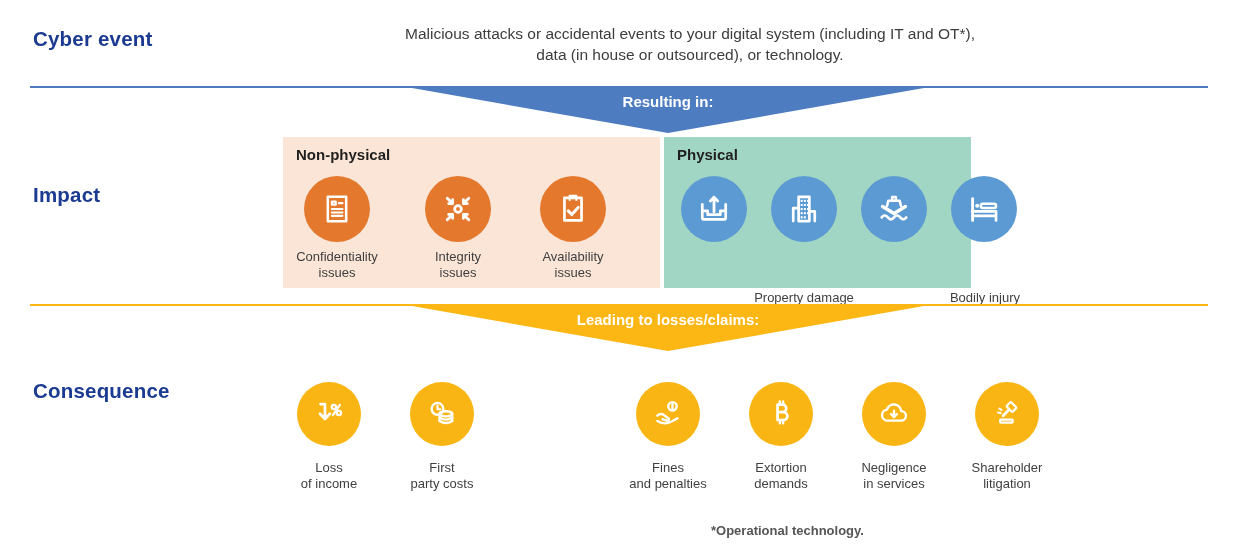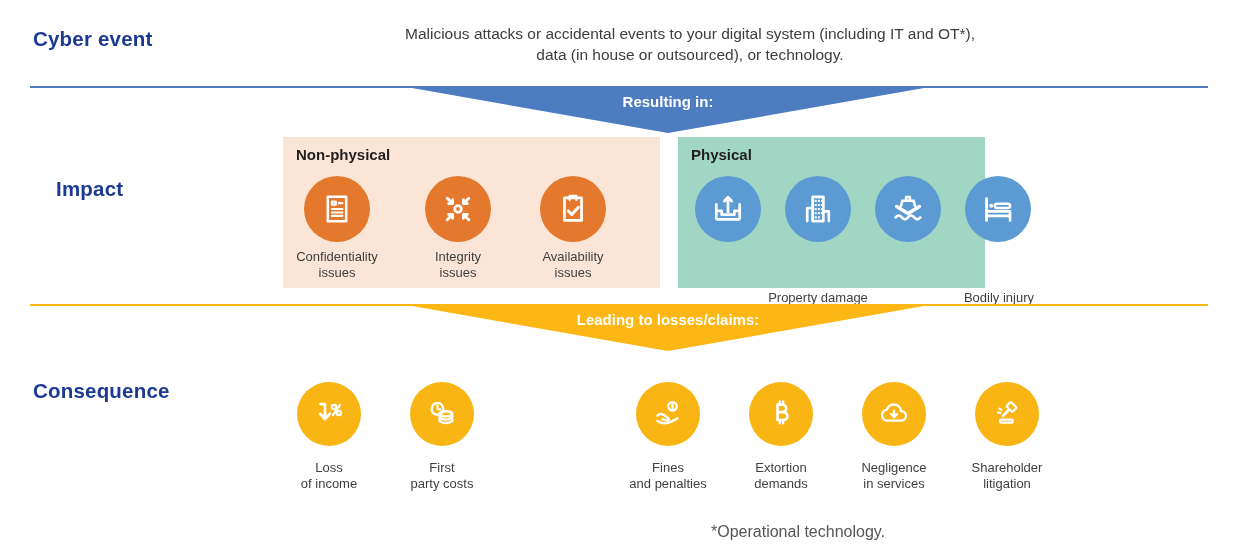--- a/index.html
+++ b/index.html
@@ -18,62 +18,62 @@
   .chev.yellow{top:306px;}
   .chev.blue polygon{fill:#4d7cc1;}
   .chev.yellow polygon{fill:#fdb714;}
 
   .banner-text{position:absolute;left:412px;width:512px;text-align:center;font-size:15px;font-weight:700;color:#ffffff;}
   .banner-text.blue{top:93px;}
   .banner-text.yellow{top:311px;}
 
   .box{position:absolute;top:137px;height:151px;}
   .box.np{left:283px;width:377px;background:#fae5d6;}
-  .box.ph{left:678px;width:307px;background:#a2d6c4;}
+  .box.ph{left:664px;width:307px;background:#a2d6c4;}
   .box-title{position:absolute;left:13px;top:9px;font-size:15px;font-weight:700;color:#1f1f1f;}
 
   .circle{border-radius:50%;display:flex;align-items:center;justify-content:center;flex:0 0 auto;}
   .c66{width:66px;height:66px;}
   .c64{width:64px;height:64px;}
   .circle.orange{background:#e4782d;}
   .circle.blue{background:#5b9ad3;}
   .circle.gold{background:#f9b513;}
   .circle svg{display:block;}
 
   .imp-col{position:absolute;top:39px;width:110px;display:flex;flex-direction:column;align-items:center;}
   .lbl{margin-top:7px;text-align:center;font-size:13px;line-height:15.5px;color:#3f3f3f;}
 
   .ph-circle{position:absolute;top:39px;}
   .ph-lbl{position:absolute;top:113px;text-align:center;font-size:13px;color:#3f3f3f;margin-top:40px;}
 
   .cons-col{position:absolute;top:382px;width:116px;display:flex;flex-direction:column;align-items:center;}
   .cons-col .lbl{margin-top:14px;}
 
-  .footnote{position:absolute;left:711px;top:523px;font-size:16px;color:#555555;}
+  .footnote{position:absolute;left:711px;top:523px;font-size:13px;color:#555555;font-weight:bold;}
 
   .ic{stroke:#fff;fill:none;stroke-linecap:round;stroke-linejoin:round;}
 </style>
 </head>
 <body>
 
 <div class="canvas">
 
   <div class="row-label" style="top:27px;">Cyber event</div>
   <div class="desc">
     <div>Malicious attacks or accidental events to your digital system (including IT and OT*),</div>
     <div>data (in house or outsourced), or technology.</div>
   </div>
 
   <div class="hline blue"></div>
   <svg class="chev blue" viewBox="0 0 512 45" preserveAspectRatio="none">
       <polygon points="0,0 512,0 256,45"></polygon>
     </svg>
   <div class="banner-text blue">Resulting in:</div>
 
-  <div class="row-label" style="top:177px;margin-left:23px;">Impact</div>
+  <div class="row-label" style="top:183px;">Impact</div>
 
   <div class="box np">
     <div class="box-title">Non-physical</div>
 
     <div class="imp-col" style="left:-1px;">
       <div class="circle orange c66">
         <svg class="ic" width="38" height="38" viewBox="0 0 24 24">
           <rect x="6.2" y="4.2" width="11.6" height="15.6" stroke-width="1.6"></rect>
           <rect x="8.8" y="7.3" width="2.4" height="2" stroke-width="1.4"></rect>
           <path d="M13.2,8.3 H15.4 M8.8,12 H15.4 M8.8,14.2 H15.4 M8.8,16.3 H15.4" stroke-width="1.4"></path>

